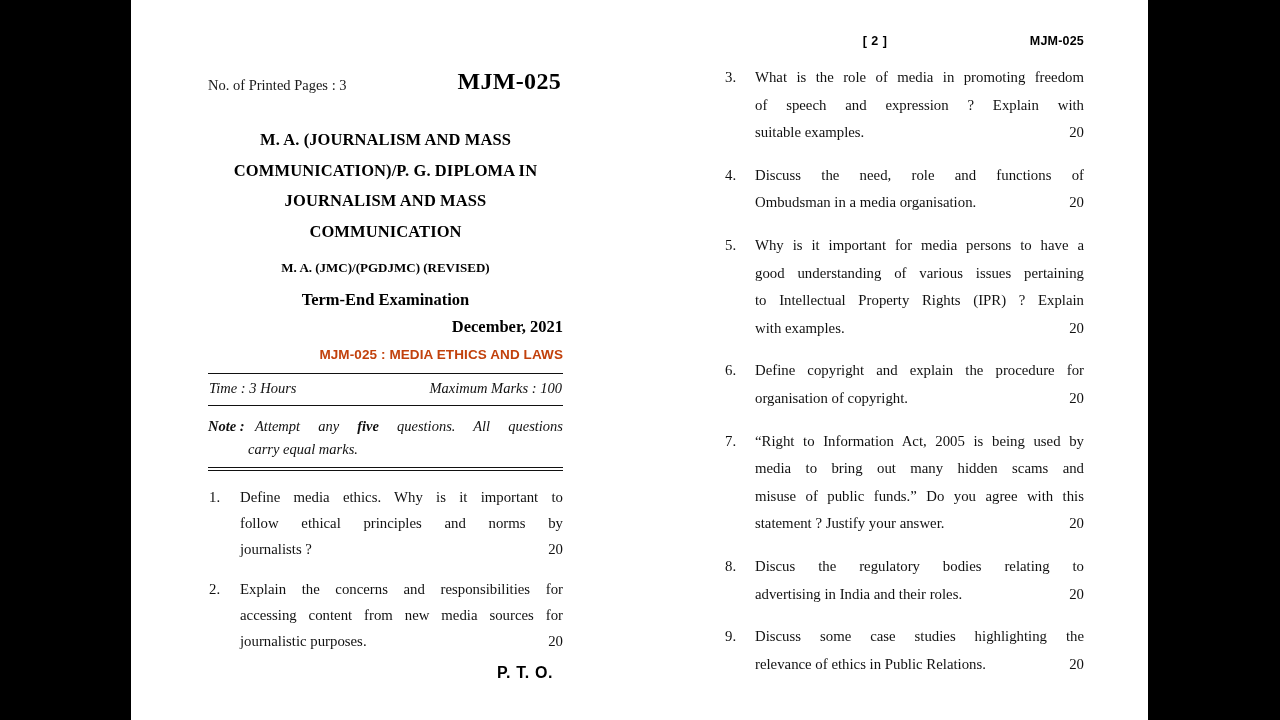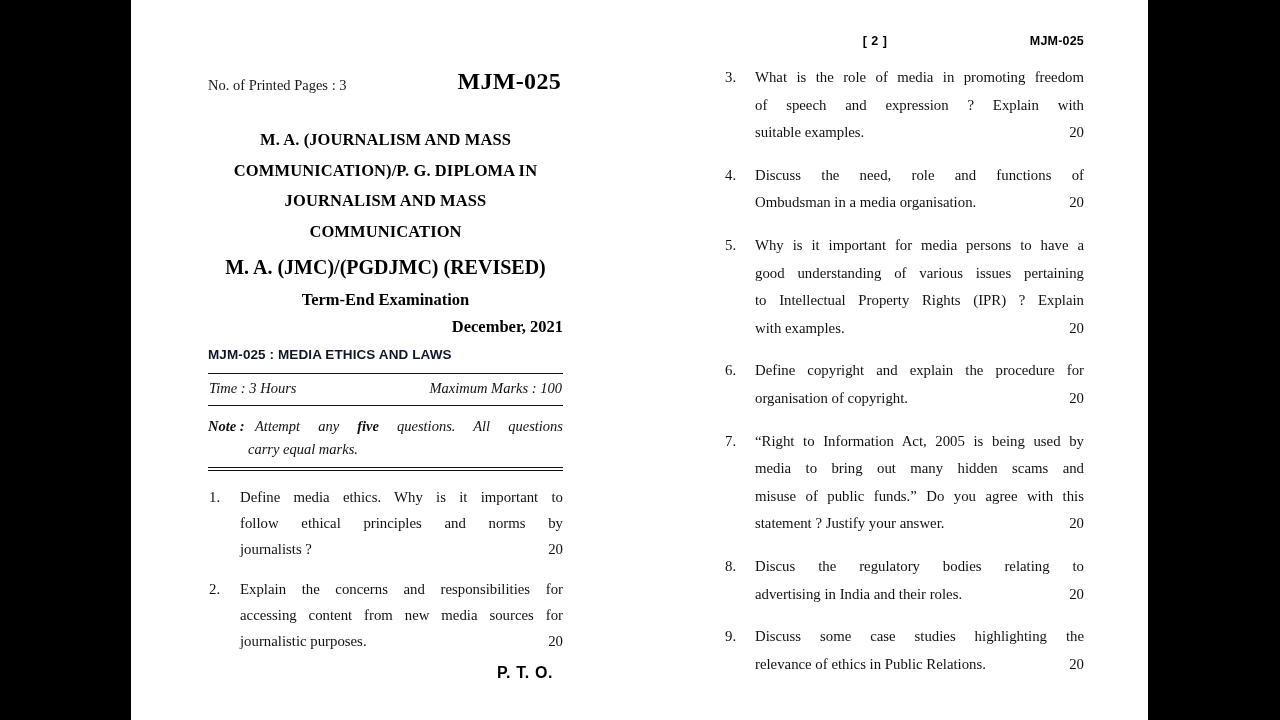--- a/index.html
+++ b/index.html
@@ -67,46 +67,46 @@
     text-align: center;
     font-size: 16.5px;
     font-weight: bold;
     line-height: 30.5px;
     color: #000;
     letter-spacing: 0.1px;
   }
   .course-subtitle {
     margin-top: 7px;
     text-align: center;
-    font-size: 20px;
+    font-size: 13px;
     font-weight: bold;
     line-height: 27px;
     color: #000;
   }
   .exam-line {
     margin-top: 9px;
     text-align: center;
     font-size: 16.5px;
     font-weight: bold;
     color: #000;
   }
   .exam-date {
     margin-top: 7px;
     text-align: right;
     font-size: 16.5px;
     font-weight: bold;
     color: #000;
   }
   .subject-line {
     margin-top: 10px;
-    text-align: left;
+    text-align: right;
     font-family: "Liberation Sans", sans-serif;
     font-size: 13.5px;
     font-weight: bold;
-    color: #0f172a;
+    color: #c2410c;
     letter-spacing: 0.1px;
   }
   .rule-single {
     margin-top: 11px;
     border-top: 1.6px solid #111;
     height: 0;
   }
   .meta-row {
     position: relative;
     height: 22px;

